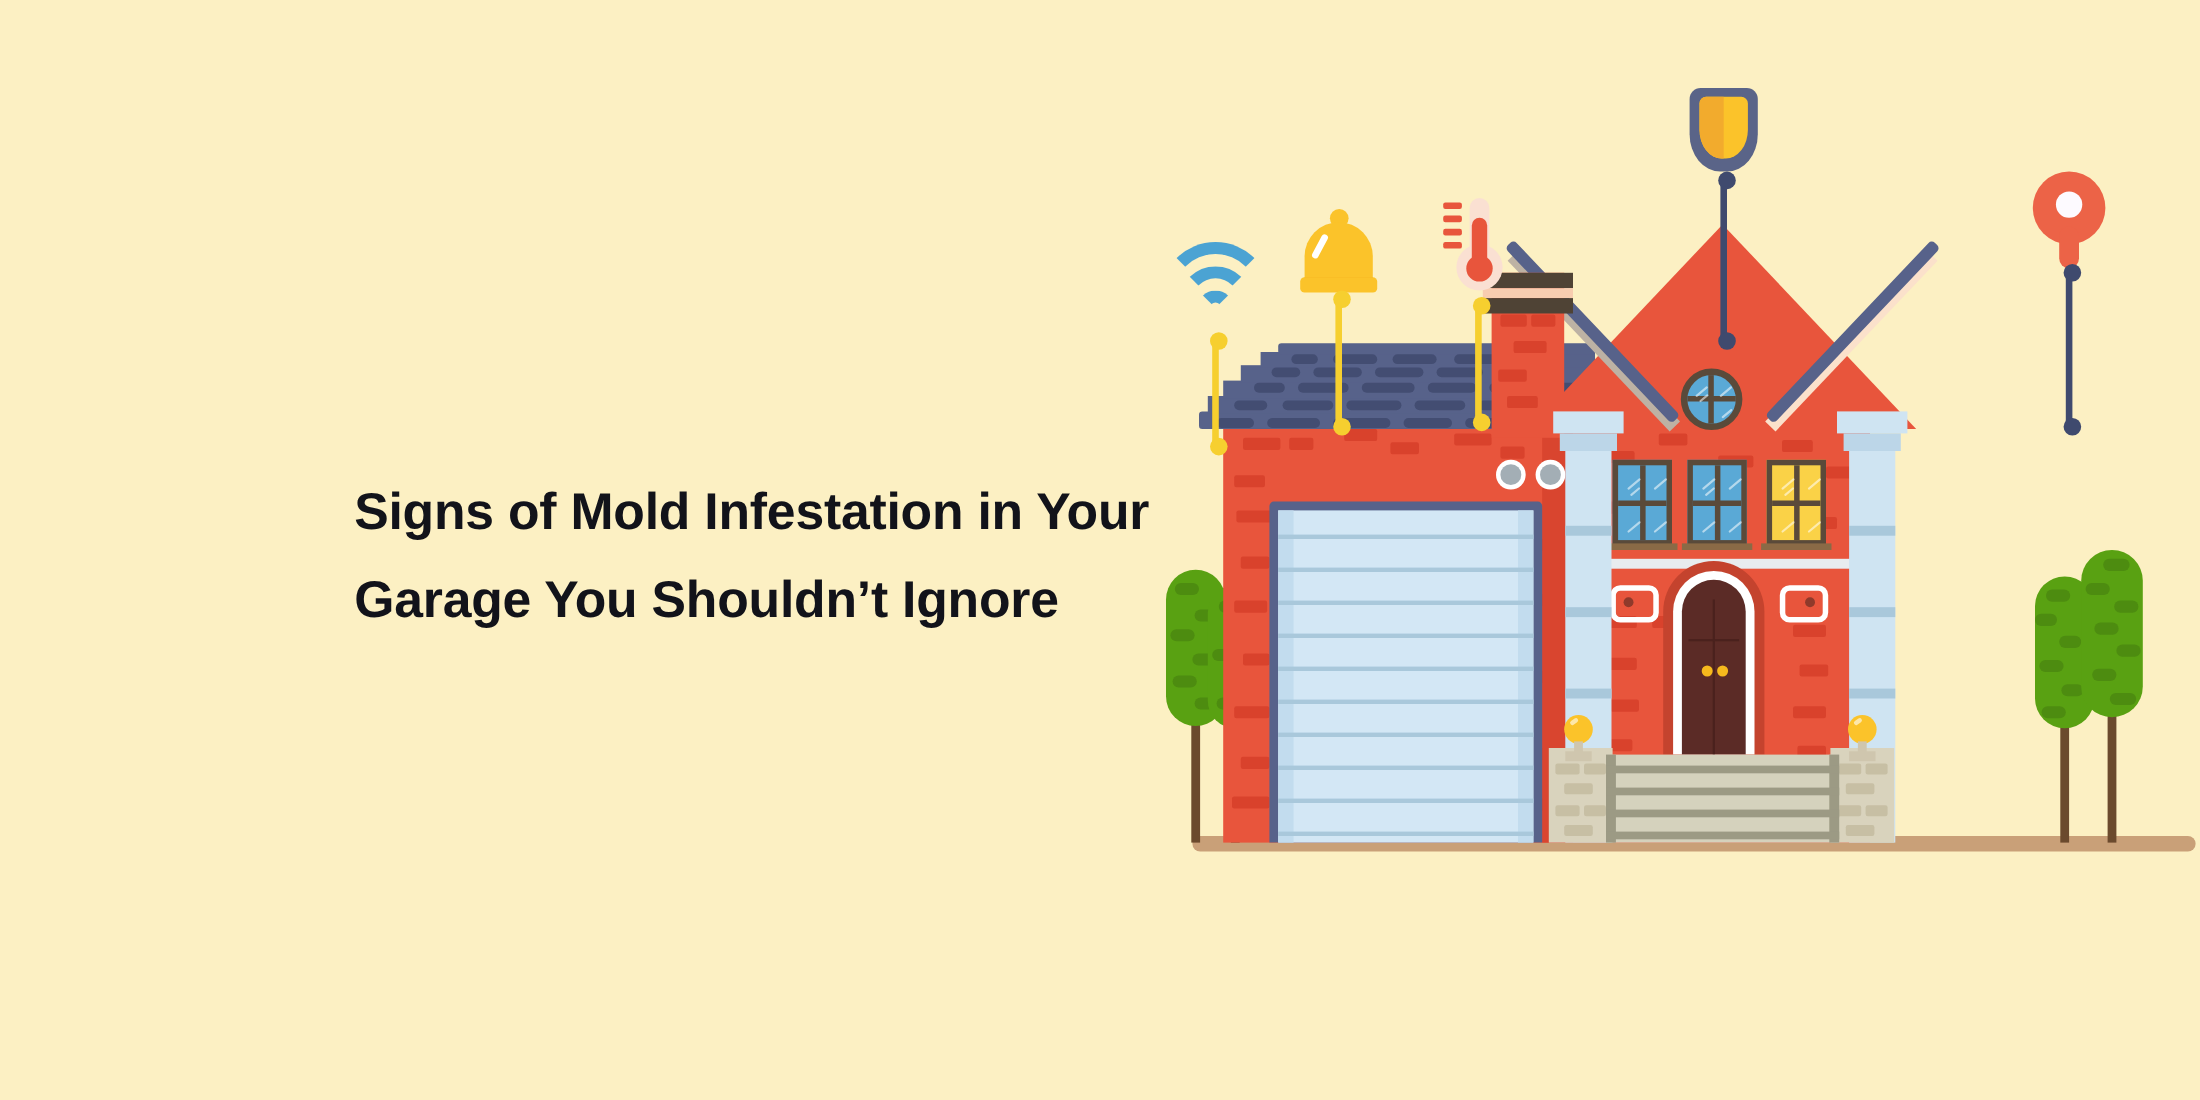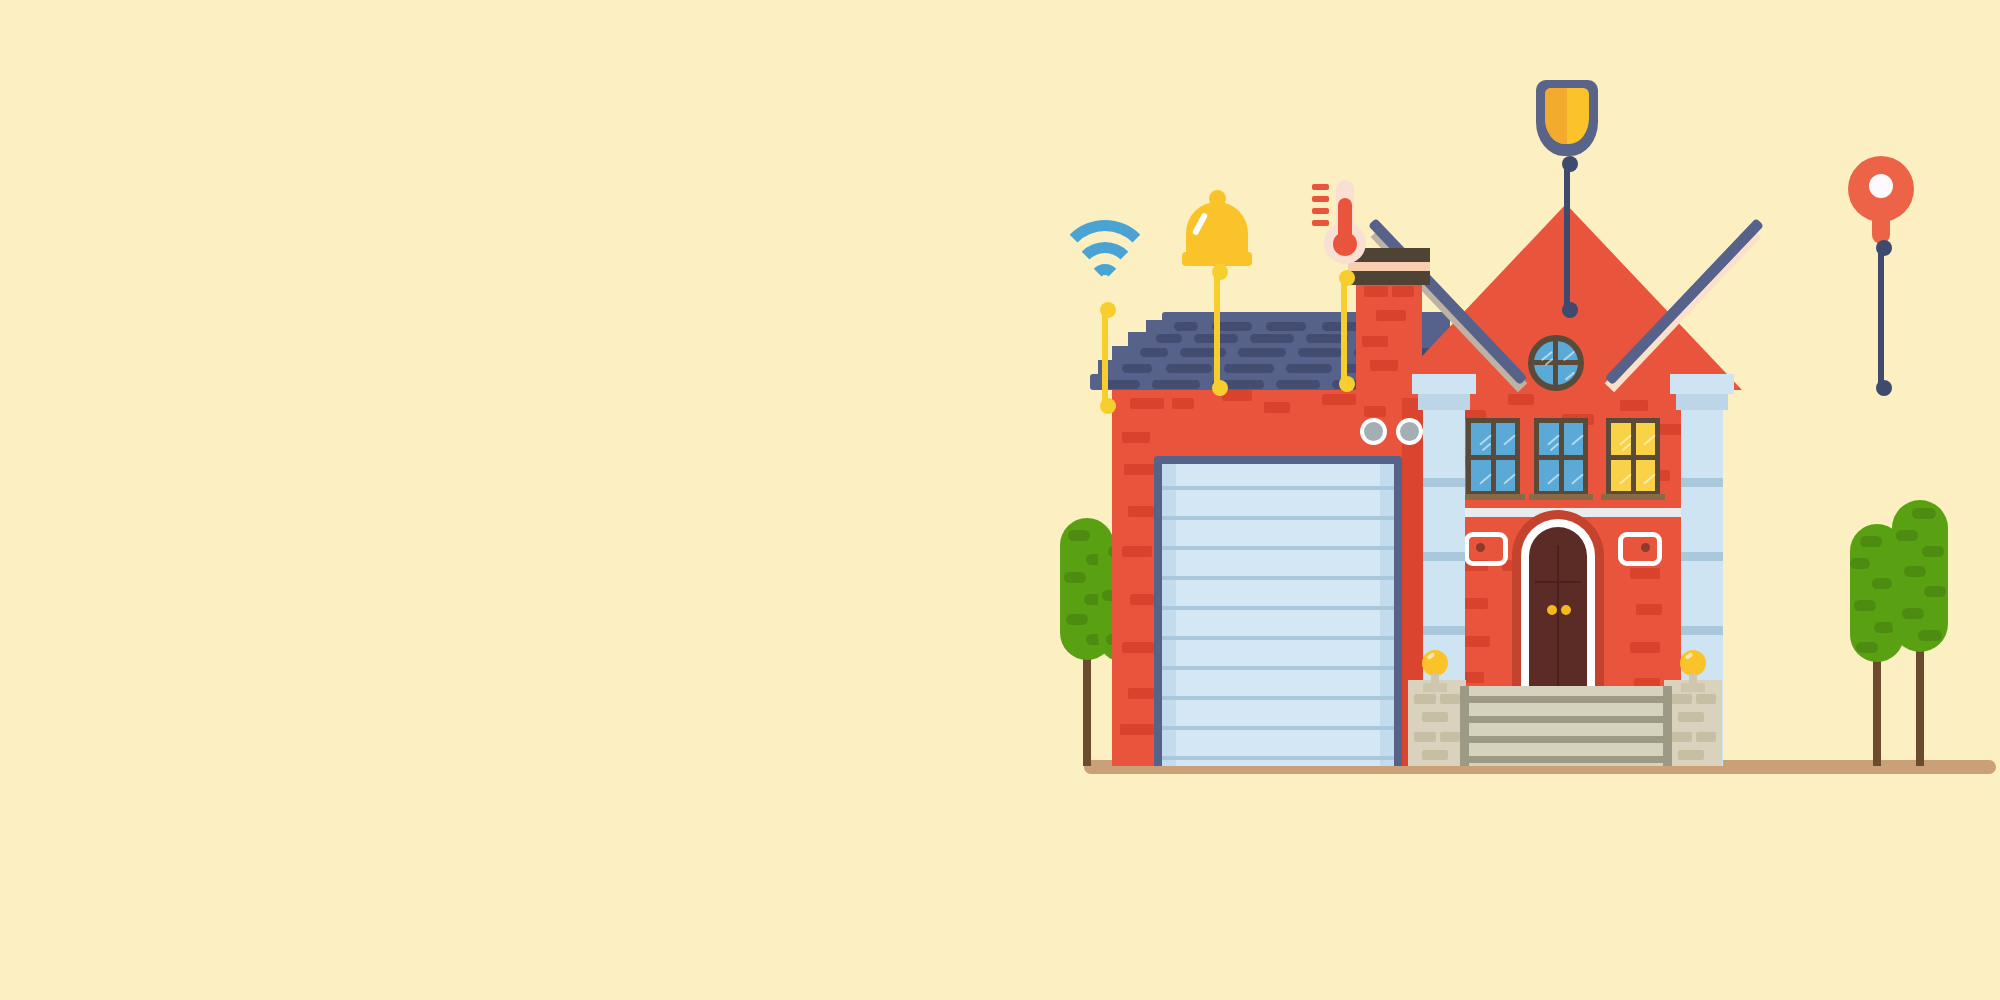--- a/index.html
+++ b/index.html
@@ -131,20 +131,24 @@
   .pin{position:absolute;width:66px;height:90px;}
   .pin .head{position:absolute;left:0;top:0;width:66px;height:66px;border-radius:50%;background:#ec6347;}
   .pin .hole{position:absolute;left:21px;top:18px;width:24px;height:24px;border-radius:50%;background:#fdfaff;}
   .pin .tail{position:absolute;left:24px;top:50px;width:18px;height:38px;border-radius:9px;background:#ec6347;}
 </style>
 </head>
 <body>
 
 <div class="stage">
 
+  <div class="heading">
+    <span class="line">Signs of Mold Infestation in Your</span>
+    <span class="line">Garage You Shouldn’t Ignore</span>
+  </div>
 
   <div class="illo">
 
     <div class="ground"></div>
 
     <div class="tree" style="left:0px;top:438px;width:54px;height:248px;">
       <div class="trunk" style="height:118px;"></div>
       <div class="crown" style="width:54px;height:142px;">
         <i class="leafdash" style="left:8px;top:12px;width:22px;"></i>
         <i class="leafdash" style="left:26px;top:36px;width:20px;"></i>

